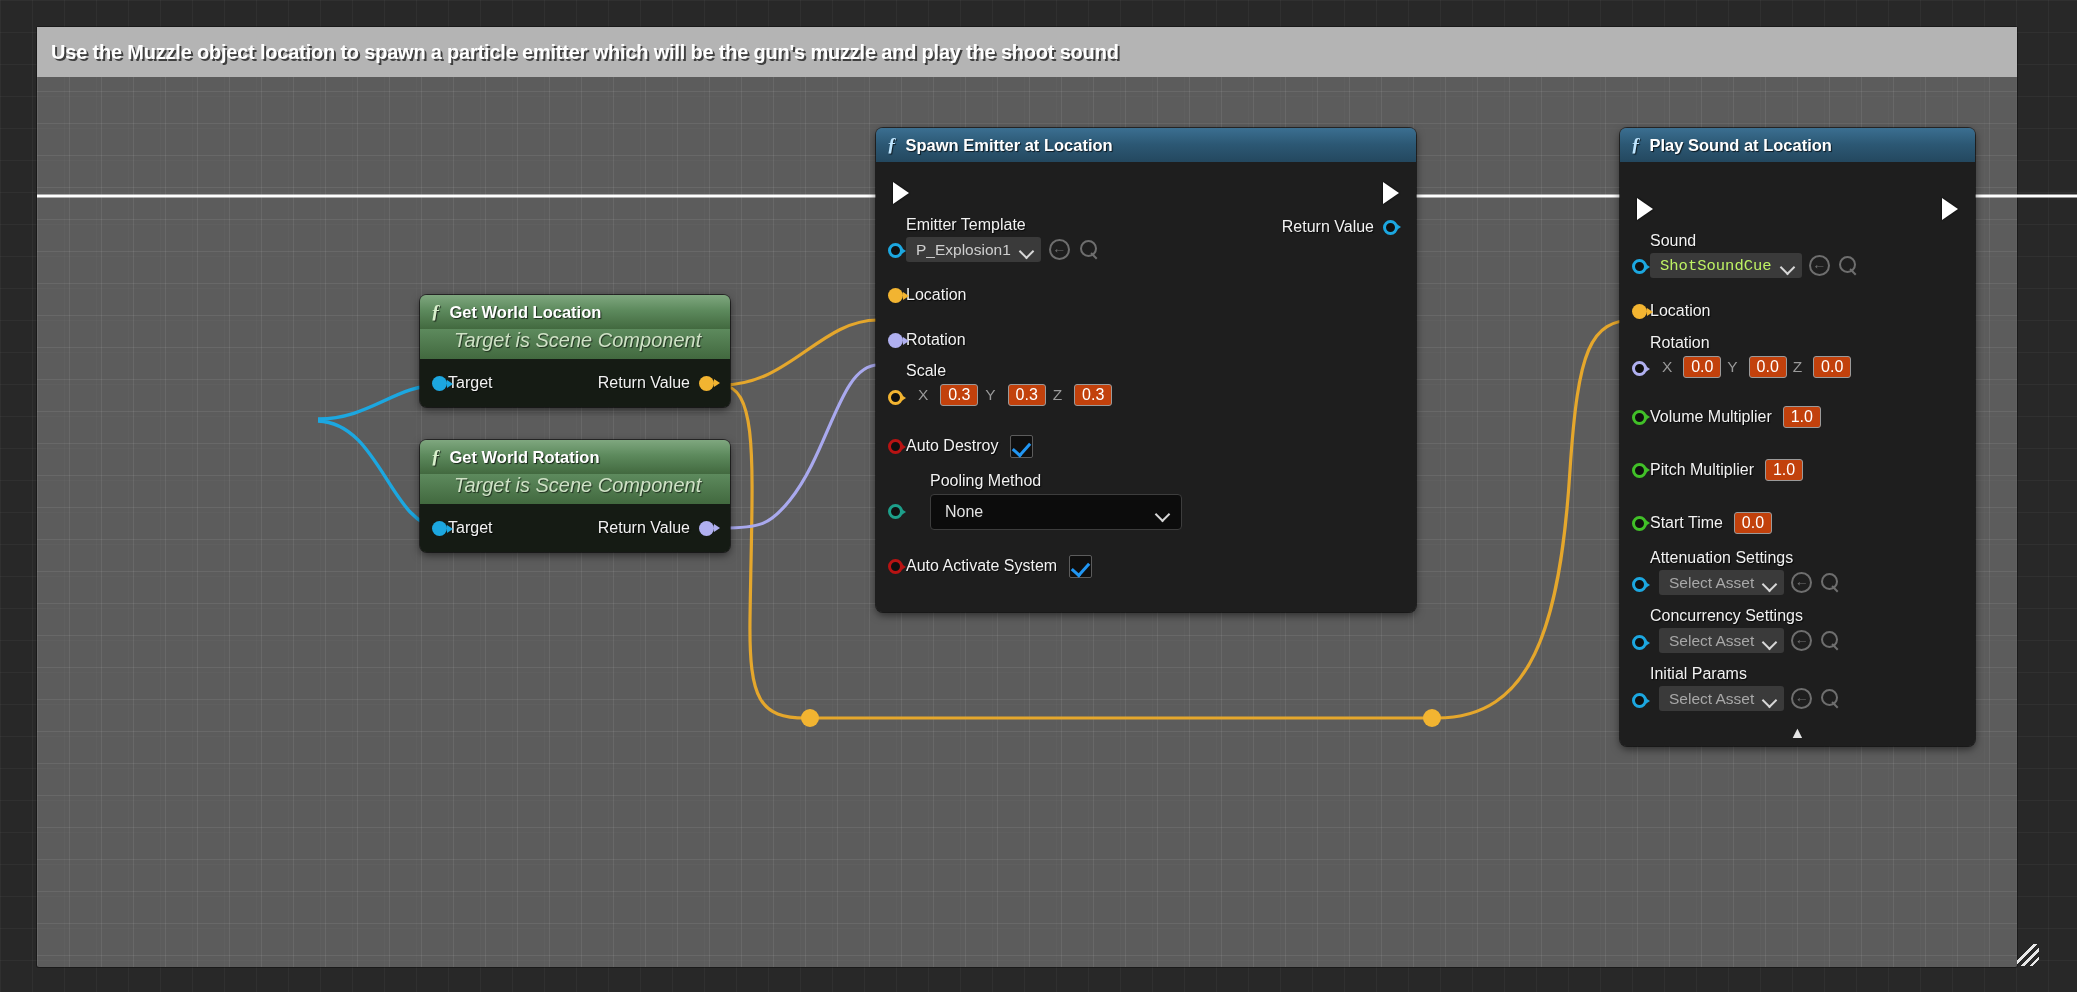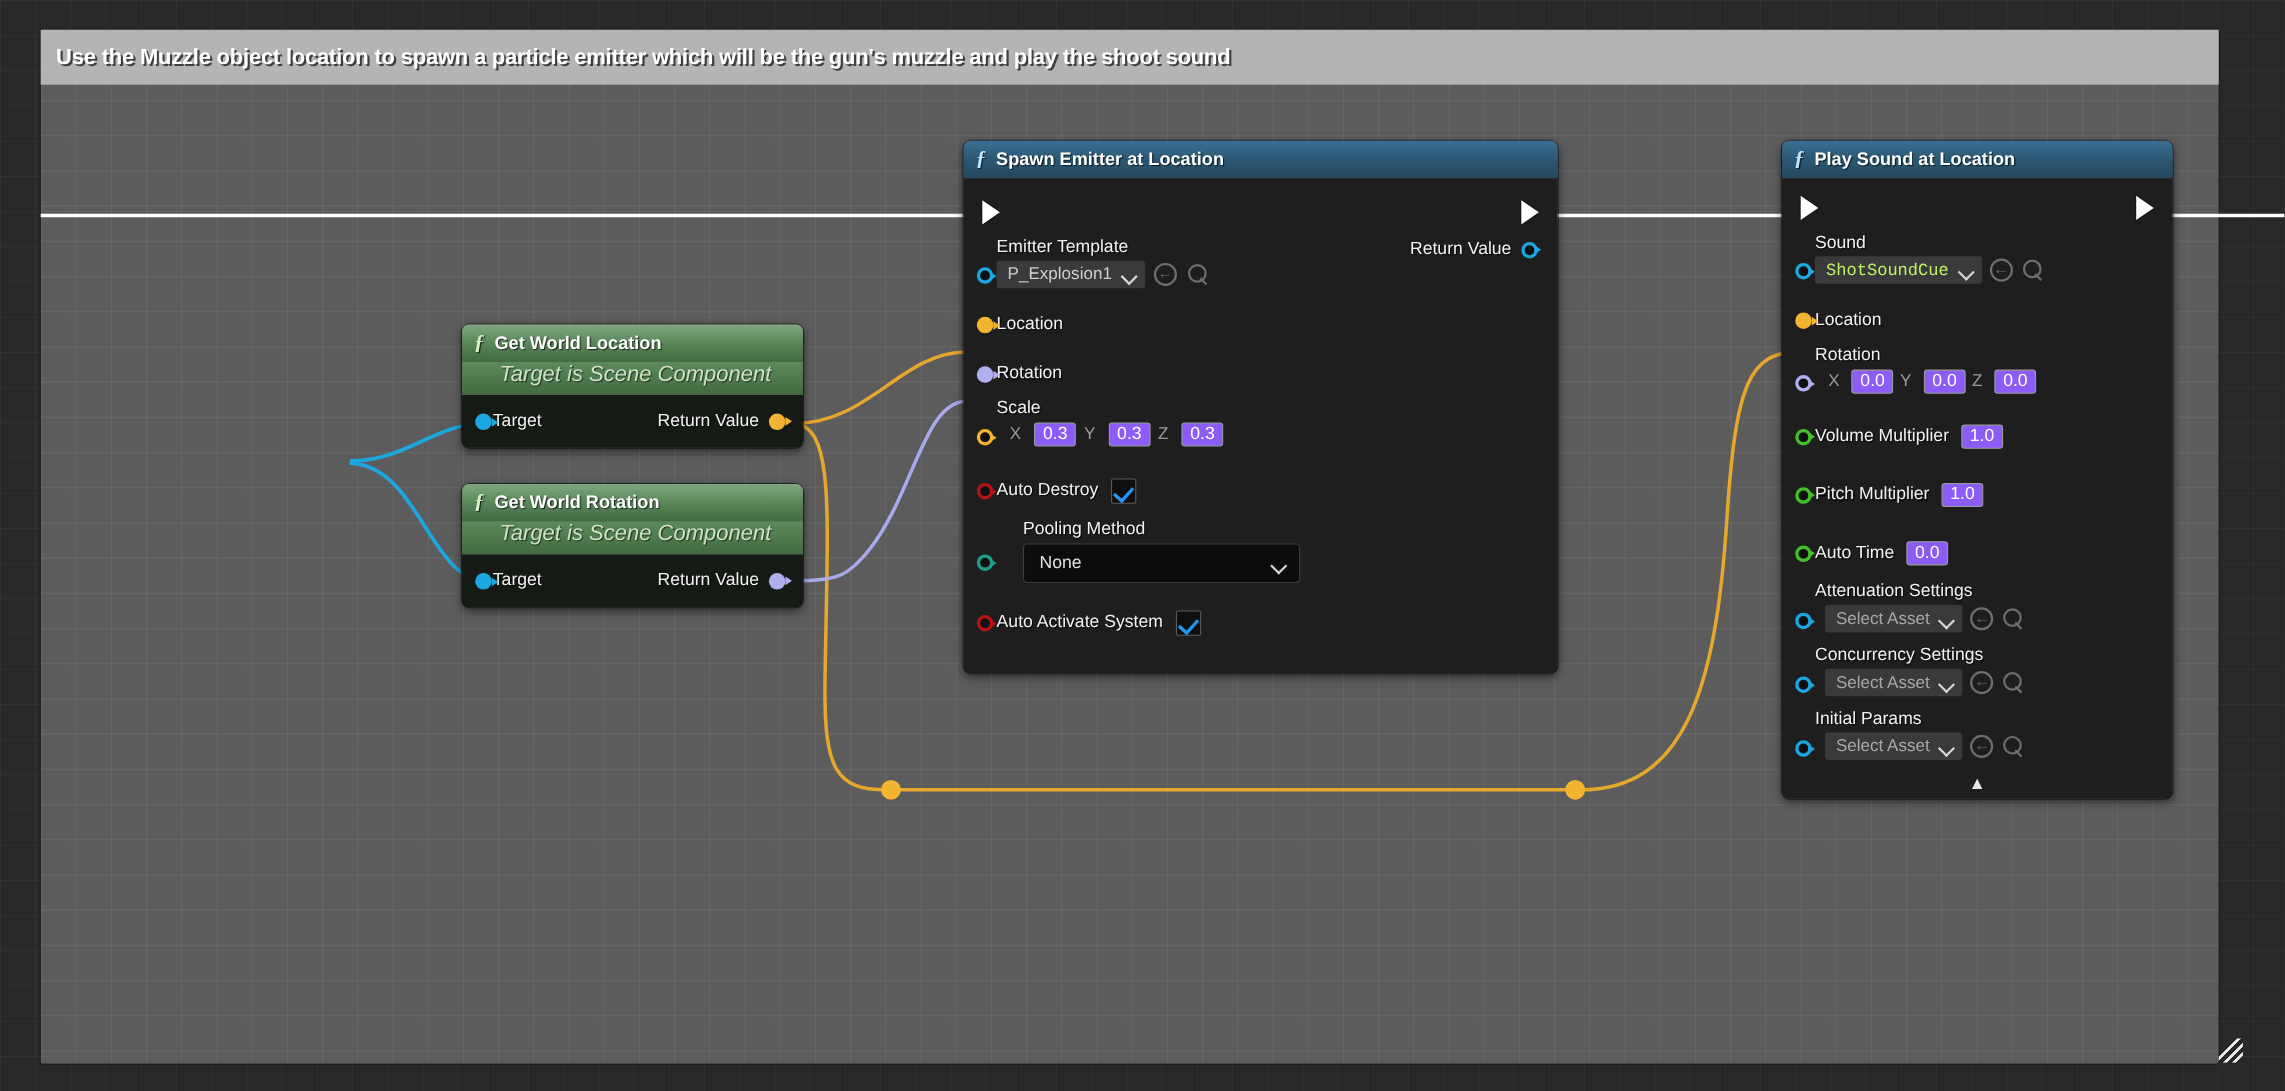--- a/index.html
+++ b/index.html
@@ -94,21 +94,21 @@
   .icon-back::before{ content:""; position:absolute; inset:0; border:2px solid #cfcfcf;
     border-radius:50%; }
   .icon-back::after{ content:"←"; position:absolute; inset:0; color:#cfcfcf; font-size:14px;
     line-height:19px; text-align:center; }
   .icon-search::before{ content:""; position:absolute; left:2px; top:1px; width:13px;height:13px;
     border:2px solid #cfcfcf; border-radius:50%; }
   .icon-search::after{ content:""; position:absolute; left:13px; top:13px; width:8px;height:2.2px;
     background:#cfcfcf; transform:rotate(45deg); transform-origin:left center; }
 
   .numbox{ display:inline-block; min-width:38px; text-align:center;
-    background:#8b5cf6; border:1.6px solid #9a9a9a; border-radius:3px;
+    background:#c2410c; border:1.6px solid #9a9a9a; border-radius:3px;
     padding:1px 6px; font-size:16px; color:#fff; }
   .axis{ color:#9a9a9a; font-size:15.5px; padding:0 5px 0 0; }
 
   .checkbox{ width:23px; height:23px; background:#0f0f0f; border:1.5px solid #5c5c5c;
     border-radius:2px; position:relative; }
   .checkbox::after{ content:""; position:absolute; left:5px; top:3px; width:8px;height:14px;
     border-right:3.6px solid #2196f3; border-bottom:3.6px solid #2196f3;
     transform:rotate(42deg); }
 
   .dropdown{ background:#0c0c0c; border:1px solid #3d3d3d; border-radius:4px;
@@ -283,21 +283,21 @@
       </div>
 
     </div>
   </div>
 
   <div class="node" style="left:1620px; top:128px; width:355px;">
     <div class="node-head fn">
       <span class="fx">ƒ</span>
       <span>Play Sound at Location</span>
     </div>
-    <div class="node-body" style="padding:4px 0 0;">
+    <div class="node-body" style="padding:24px 0 0;">
 
       <div class="row" style="height:46px;">
         <span class="exec" style="left:17px;top:12px;"></span>
         <span class="exec" style="right:17px;top:12px;"></span>
       </div>
 
       <div class="row" style="min-height:56px;padding-left:30px;align-items:flex-start;">
         <span class="pin ring" style="left:12px;top:27px;color:#1ca7e0;border-color:#1ca7e0;"></span>
         <div style="display:flex;flex-direction:column;gap:3px;">
           <span class="lbl">Sound</span>
@@ -339,21 +339,21 @@
       </div>
 
       <div class="row" style="height:53px;padding-left:30px;gap:11px;">
         <span class="pin ring" style="left:12px;top:50%;margin-top:-7px;color:#41c028;border-color:#41c028;"></span>
         <span class="lbl">Pitch Multiplier</span>
         <span class="numbox">1.0</span>
       </div>
 
       <div class="row" style="height:53px;padding-left:30px;gap:11px;">
         <span class="pin ring" style="left:12px;top:50%;margin-top:-7px;color:#41c028;border-color:#41c028;"></span>
-        <span class="lbl">Auto Time</span>
+        <span class="lbl">Start Time</span>
         <span class="numbox">0.0</span>
       </div>
 
       <div class="row" style="min-height:58px;padding-left:30px;align-items:flex-start;">
         <span class="pin ring" style="left:12px;top:28px;color:#1ca7e0;border-color:#1ca7e0;"></span>
         <div style="display:flex;flex-direction:column;gap:3px;">
           <span class="lbl">Attenuation Settings</span>
           <span style="display:flex;align-items:center;gap:7px;padding-left:9px;">
             <span class="assetbox">
               <span style="color:#a8a8a8;">Select Asset</span>

